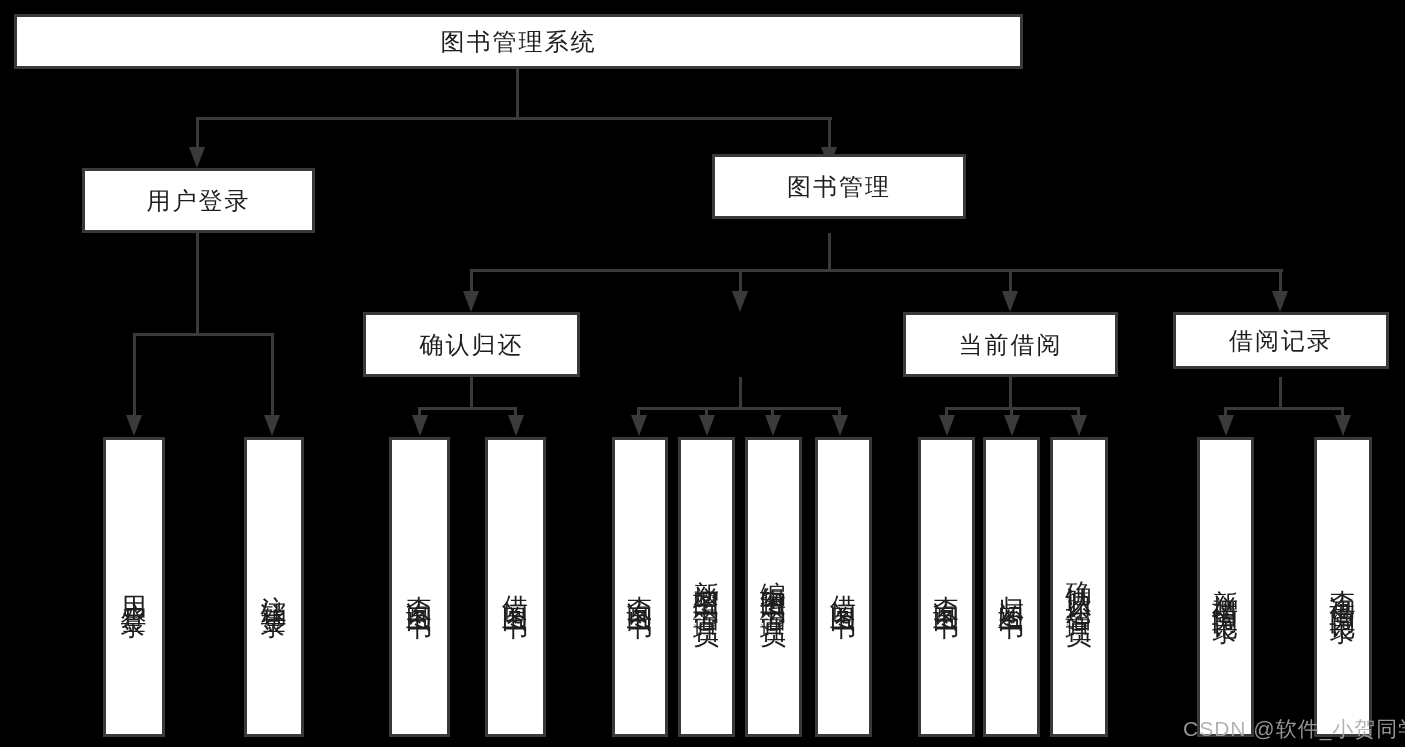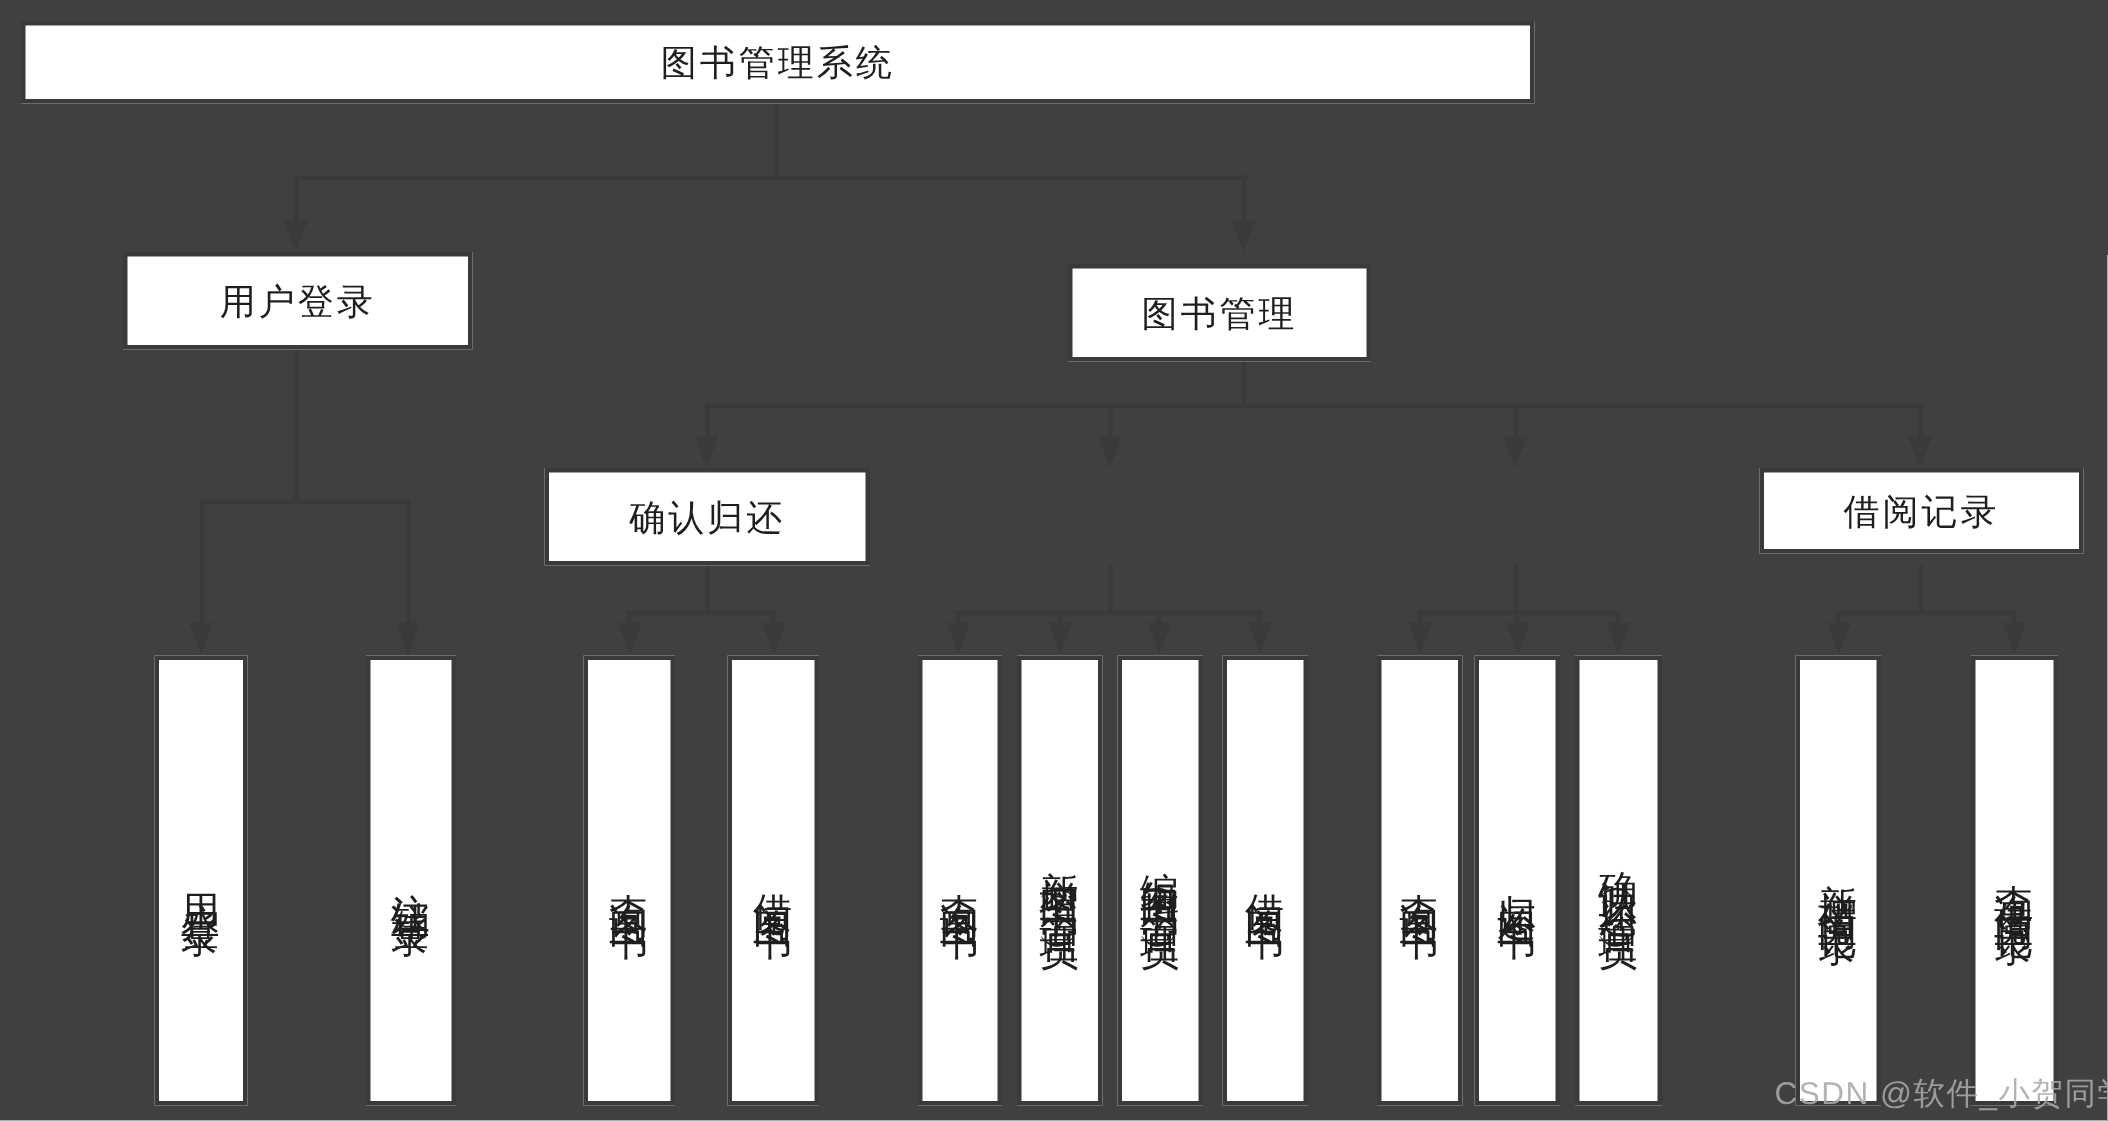--- a/index.html
+++ b/index.html
@@ -1,19 +1,19 @@
 <!DOCTYPE html>
 <html><head>
 <meta charset="utf-8">
 <title>图书管理系统</title>
 <style>
   * { margin:0; padding:0; box-sizing:border-box; }
   html,body { background:#ffffff; }
   body { font-family:"Liberation Sans","DejaVu Sans",sans-serif; }
-  .canvas { position:relative; width:1405px; height:747px; background:#404040; overflow:hidden; }
+  .canvas { position:relative; width:1405px; height:747px; background:#000000; overflow:hidden; }
   .box {
     position:absolute; background:#ffffff; border:3px solid #3a3a3a;
     display:flex; align-items:center; justify-content:center; z-index:2;
   }
   .lbl {
     font-size:24px; letter-spacing:2px; color:#1e1e1e; white-space:nowrap;
   }
   .lbl-v {
     writing-mode:vertical-rl; text-orientation:mixed;
     font-size:26px; letter-spacing:6px; line-height:1; color:#1e1e1e;
@@ -36,29 +36,32 @@
 <div class="canvas">
 
   <div class="box" style="left:14px;top:14px;width:1009px;height:55px">
     <span class="lbl">图书管理系统</span>
   </div>
 
   <div class="box" style="left:82px;top:168px;width:233px;height:65px">
     <span class="lbl">用户登录</span>
   </div>
 
-  <div class="box" style="left:712px;top:176px;width:202px;height:65px">
+  <div class="box" style="left:712px;top:154px;width:254px;height:65px">
     <span class="lbl">图书管理</span>
   </div>
 
   <div class="box" style="left:363px;top:312px;width:217px;height:65px">
     <span class="lbl">确认归还</span>
   </div>
 
 
+  <div class="box" style="left:903px;top:312px;width:215px;height:65px">
+    <span class="lbl">当前借阅</span>
+  </div>
 
   <div class="box" style="left:1173px;top:312px;width:216px;height:57px">
     <span class="lbl">借阅记录</span>
   </div>
 
   <div class="box" style="left:103px;top:437px;width:62px;height:300px">
     <span class="lbl-v">用户登录</span>
   </div>
 
   <div class="box" style="left:244px;top:437px;width:60px;height:300px">

